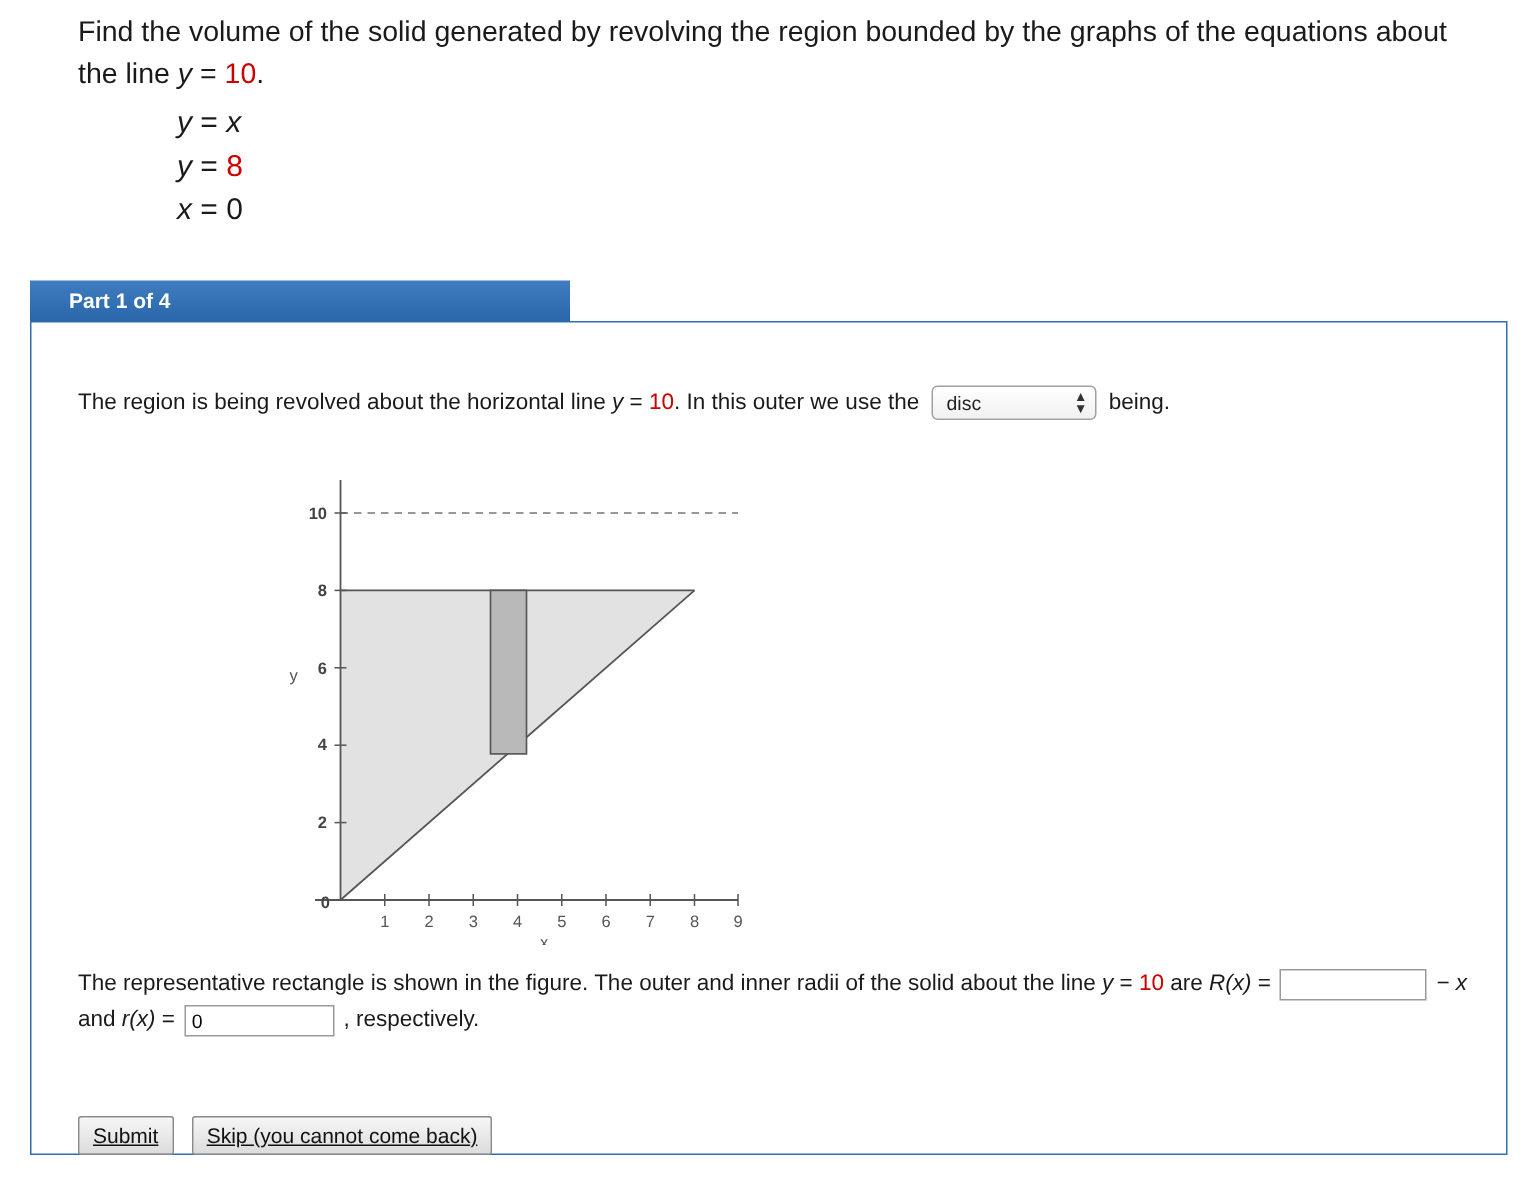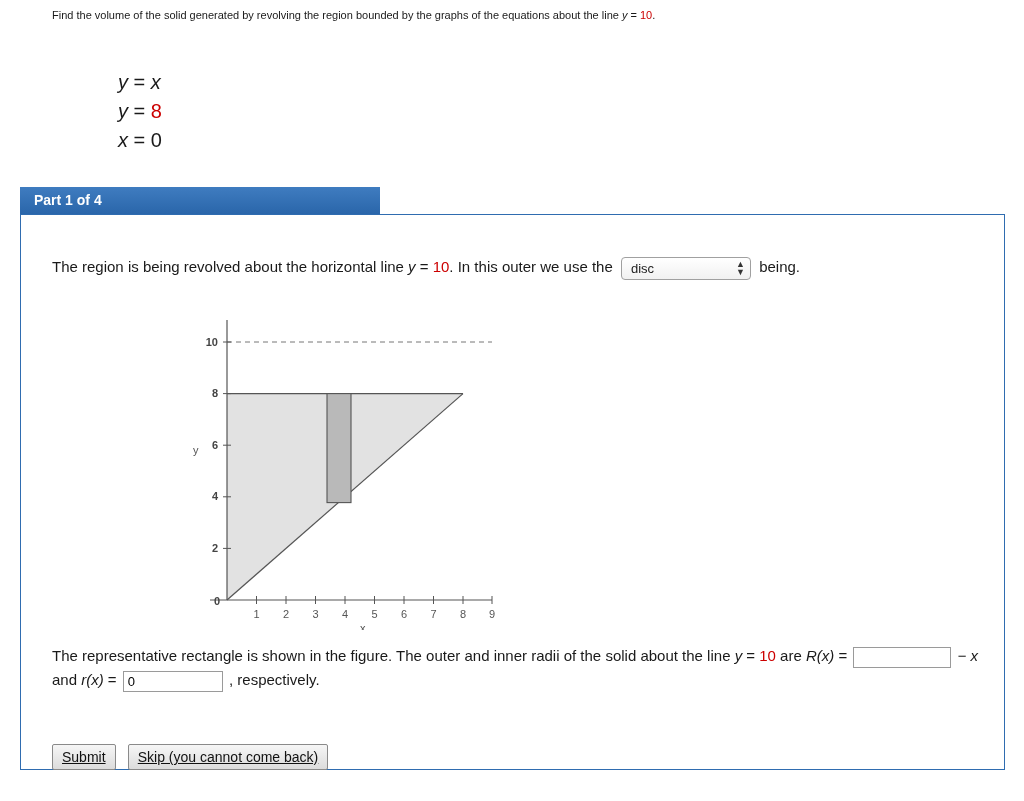--- a/index.html
+++ b/index.html
@@ -15,21 +15,21 @@
     color: #1a1a1a;
     position: relative;
     overflow: hidden;
   }
   .problem-statement {
     position: absolute;
     left: 52px;
     top: 8px;
     width: 915px;
     line-height: 1.45;
-    font-size: 11px;
+    font-size: 19px;
   }
   .red { color: #cc0000; }
   .ital { font-style: italic; }
   .equations {
     position: absolute;
     left: 118px;
     top: 68px;
     line-height: 1.45;
     font-size: 20px;
   }
@@ -40,21 +40,21 @@
     left: 20px;
     top: 187px;
     width: 360px;
     height: 27px;
     background: #2f6cb0;
     background: linear-gradient(to bottom, #3f7cc0 0%, #2a66aa 100%);
     color: #ffffff;
     font-weight: bold;
     font-size: 14px;
     line-height: 27px;
-    padding-left: 14px;
+    padding-left: 26px;
     box-sizing: border-box;
   }
   .part-panel {
     position: absolute;
     left: 20px;
     top: 214px;
     width: 985px;
     height: 556px;
     border: 1px solid #2f6cb0;
     box-sizing: border-box;
@@ -64,21 +64,21 @@
   .line1 {
     position: absolute;
     left: 52px;
     top: 257px;
     font-size: 15px;
     white-space: nowrap;
   }
   .select-box {
     display: inline-block;
     position: relative;
-    width: 130px;
+    width: 110px;
     height: 23px;
     vertical-align: middle;
     border: 1px solid #a0a0a0;
     border-radius: 4px;
     background: linear-gradient(to bottom, #ffffff 0%, #f1f1f1 100%);
     box-sizing: border-box;
     margin: 0 4px;
     font-size: 13px;
   }
   .select-box .sel-val {

